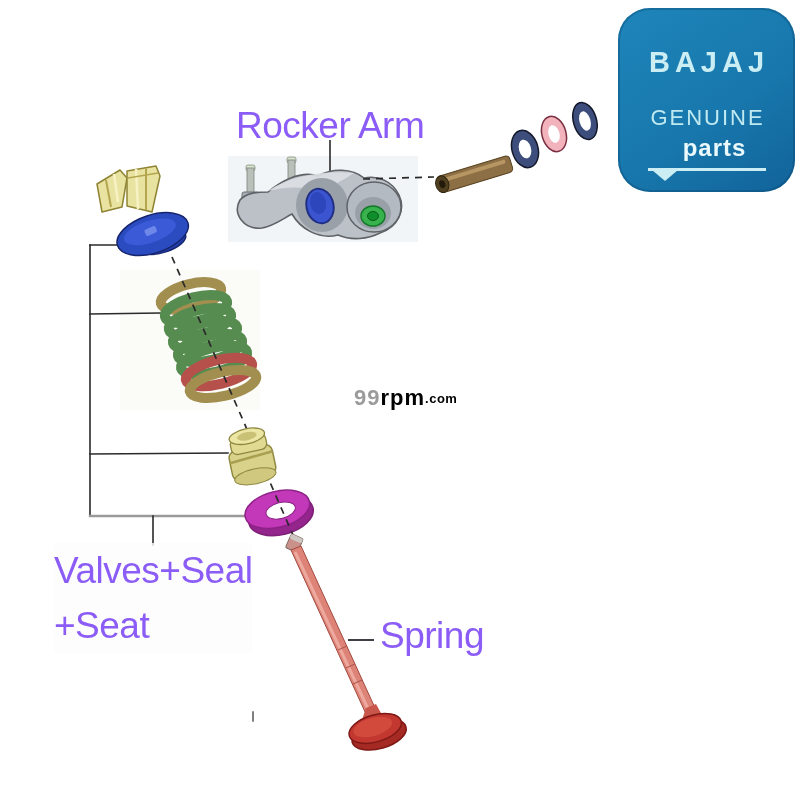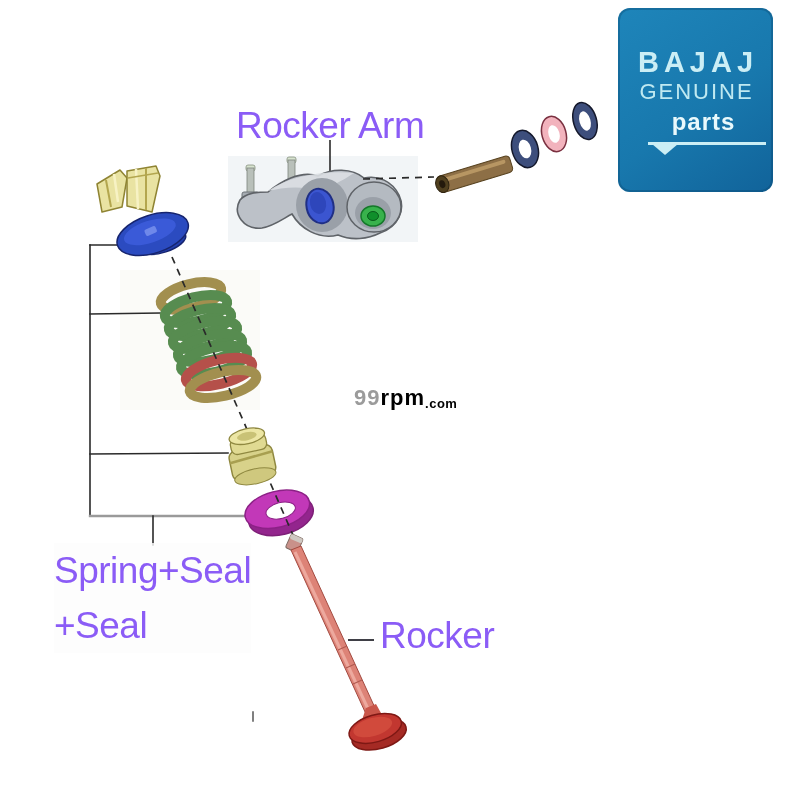--- a/index.html
+++ b/index.html
@@ -18,40 +18,40 @@
     letter-spacing:-0.5px;
     line-height:55px;
     white-space:nowrap;
   }
   #label-rocker{left:236px;top:98px;}
   #label-spring{left:54px;top:543px;background:rgba(252,252,252,.8);}
   #label-valves{left:380px;top:608px;}
 
   .watermark{
     position:absolute;left:354px;top:385px;
-    display:flex;align-items:flex-end;
+    display:flex;align-items:center;
     font-weight:bold;letter-spacing:1px;
   }
   .wm-num{color:#9b9b9b;font-size:22px;}
   .wm-brand{color:#000000;font-size:22px;}
   .wm-tld{color:#000000;font-size:13px;letter-spacing:0.5px;}
 
   .logo{
-    position:absolute;left:618px;top:8px;width:155px;height:184px;
-    border-radius:12px;
+    position:absolute;left:618px;top:8px;width:177px;height:184px;
+    border-radius:32px;
     background:linear-gradient(145deg,#1e85ba 0%,#1878ad 55%,#11639a 100%);
     box-shadow:inset 0 0 0 2px rgba(10,70,110,.35);
     text-align:center;
   }
   .logo-brand{
     margin-top:38px;font-size:29px;font-weight:bold;
     letter-spacing:5px;color:#cbeef5;text-indent:5px;
   }
   .logo-genuine{
-    margin-top:0;font-size:22px;font-weight:500;
+    margin-top:26px;font-size:22px;font-weight:500;
     letter-spacing:2px;color:#bfe9f1;text-indent:2px;
   }
   .logo-parts{
     margin-top:0px;margin-left:16px;font-size:24px;font-weight:bold;
     letter-spacing:1px;color:#e9f9fc;line-height:34px;
   }
   .logo-rule{
     position:relative;height:3px;width:118px;background:#cbeef5;
     margin:3px 0 0 30px;
   }
@@ -202,25 +202,25 @@
       <g transform="rotate(-16 585 121)">
         <ellipse cx="585" cy="121" rx="11.5" ry="19" stroke="#14182b" stroke-width="1.5" fill="#3d4e7c"></ellipse>
         <ellipse cx="585" cy="121" rx="5.5" ry="10" fill="#ffffff"></ellipse>
       </g>
     </g>
   </svg>
 
   <div class="part-label" id="label-rocker">Rocker Arm</div>
 
   <div class="part-label" id="label-spring">
-    <div>Spring+Seal</div>
-    <div>+Seal</div>
+    <div>Valves+Seal</div>
+    <div>+Seat</div>
   </div>
 
-  <div class="part-label" id="label-valves">Rocker</div>
+  <div class="part-label" id="label-valves">Spring</div>
 
   <div class="watermark">
     <span class="wm-num">99</span>
     <span class="wm-brand">rpm</span>
     <span class="wm-tld">.com</span>
   </div>
 
   <div class="logo">
     <div class="logo-brand">BAJAJ</div>
     <div class="logo-genuine">GENUINE</div>

